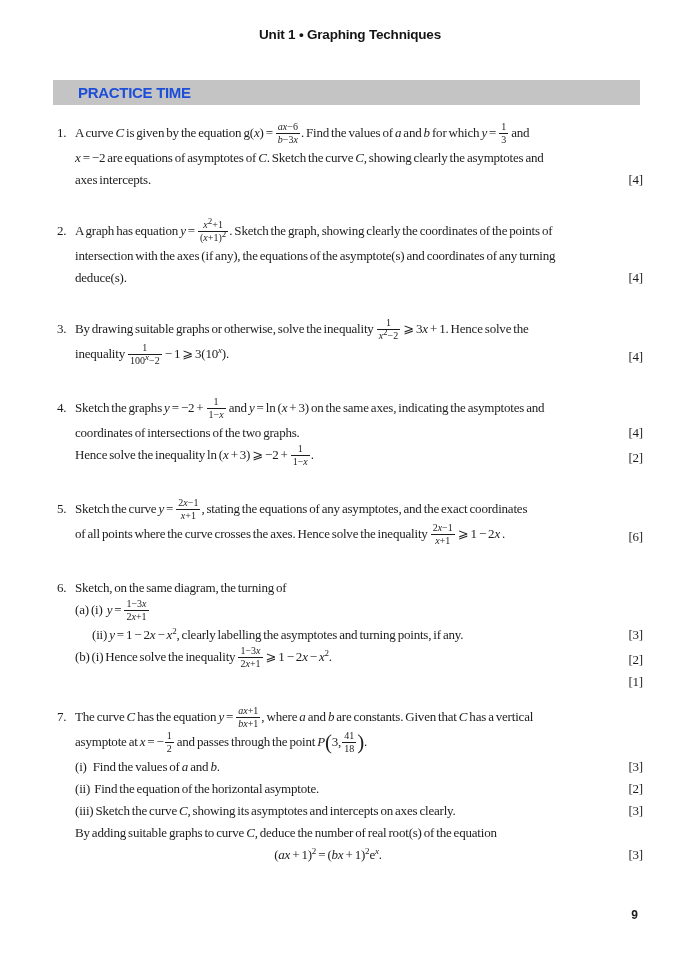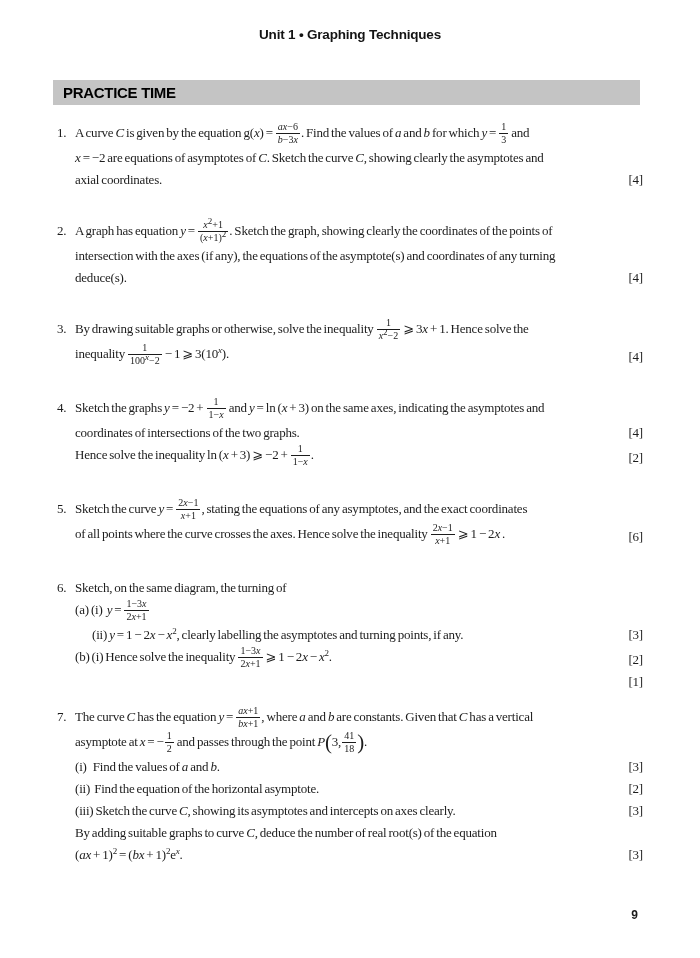--- a/index.html
+++ b/index.html
@@ -8,35 +8,35 @@
     font-family:"Liberation Serif","DejaVu Serif",serif;color:#1c1c1c;
   }
   .page{width:700px;height:958px;position:relative;}
   .page-header{
     text-align:center;padding-top:27px;
     font-family:"Liberation Sans","DejaVu Sans",sans-serif;
     font-weight:bold;font-size:13.5px;color:#141414;letter-spacing:-0.2px;
   }
   .practice-bar{
     margin:38px 60px 0 53px;height:25px;line-height:25px;
-    background:#c4c4c4;padding-left:10px;
+    background:#c4c4c4;padding-left:25px;
     font-family:"Liberation Sans","DejaVu Sans",sans-serif;
-    font-weight:bold;font-size:15px;color:#000000;letter-spacing:-0.3px;
+    font-weight:bold;font-size:15px;color:#1d4ed8;letter-spacing:-0.3px;
   }
   .questions{
     margin:17px 57px 0 35px;
     font-size:13px;line-height:22px;letter-spacing:-0.2px;word-spacing:-1px;
   }
   .question{display:flex;margin-bottom:29px;}
   .question.small-gap{margin-bottom:13px;}
   .qnum{flex:none;width:40px;box-sizing:border-box;padding-left:22px;}
   .qlines{flex:1;min-width:0;position:relative;}
   .qline{position:relative;white-space:nowrap;min-height:22px;}
   .qline.indent1{padding-left:17px;}
-  .qline.center{padding-right:62px;}
+  .qline.center{text-align:center;padding-right:62px;}
   .mark{position:absolute;right:0;bottom:0;}
   .frac{
     display:inline-block;vertical-align:middle;text-align:center;
     letter-spacing:0;word-spacing:0;margin:0 1px;position:relative;top:-1px;
   }
   .frac .num{display:block;font-size:10px;line-height:12px;border-bottom:1px solid #1c1c1c;padding:0 2px;text-align:center;}
   .frac .den{display:block;font-size:10px;line-height:12px;padding:0 2px;}
   sup{font-size:9px;line-height:0;}
   .bp{font-size:21px;vertical-align:middle;line-height:1;position:relative;top:-1px;}
   .page-number{
@@ -53,21 +53,21 @@
   <div class="page-header">Unit 1 • Graphing Techniques</div>
 
   <div class="practice-bar">PRACTICE TIME</div>
 
   <div class="questions">
   <div class="question">
     <span class="qnum">1.</span>
     <div class="qlines">
           <div class="qline"><span>A curve <i>C</i> is given by the equation g(<i>x</i>) = <span class="frac"><span class="num"><i>ax</i>−6</span><span class="den"><i>b</i>−3<i>x</i></span></span>. Find the values of <i>a</i> and <i>b</i> for which <i>y</i> = <span class="frac"><span class="num">1</span><span class="den">3</span></span> and</span></div>
           <div class="qline"><span><i>x</i> = −2 are equations of asymptotes of <i>C</i>. Sketch the curve <i>C</i>, showing clearly the asymptotes and</span></div>
-          <div class="qline"><span>axial coordinates.</span><span class="mark">[4]</span></div>
+          <div class="qline"><span>axes intercepts.</span><span class="mark">[4]</span></div>
         </div>
   </div>
 
   <div class="question">
     <span class="qnum">2.</span>
     <div class="qlines">
           <div class="qline"><span>A graph has equation <i>y</i> = <span class="frac"><span class="num"><i>x</i><sup>2</sup>+1</span><span class="den">(<i>x</i>+1)<sup>2</sup></span></span>. Sketch the graph, showing clearly the coordinates of the points of</span></div>
           <div class="qline"><span>intersection with the axes (if any), the equations of the asymptote(s) and coordinates of any turning</span></div>
           <div class="qline"><span>deduce(s).</span><span class="mark">[4]</span></div>
         </div>

